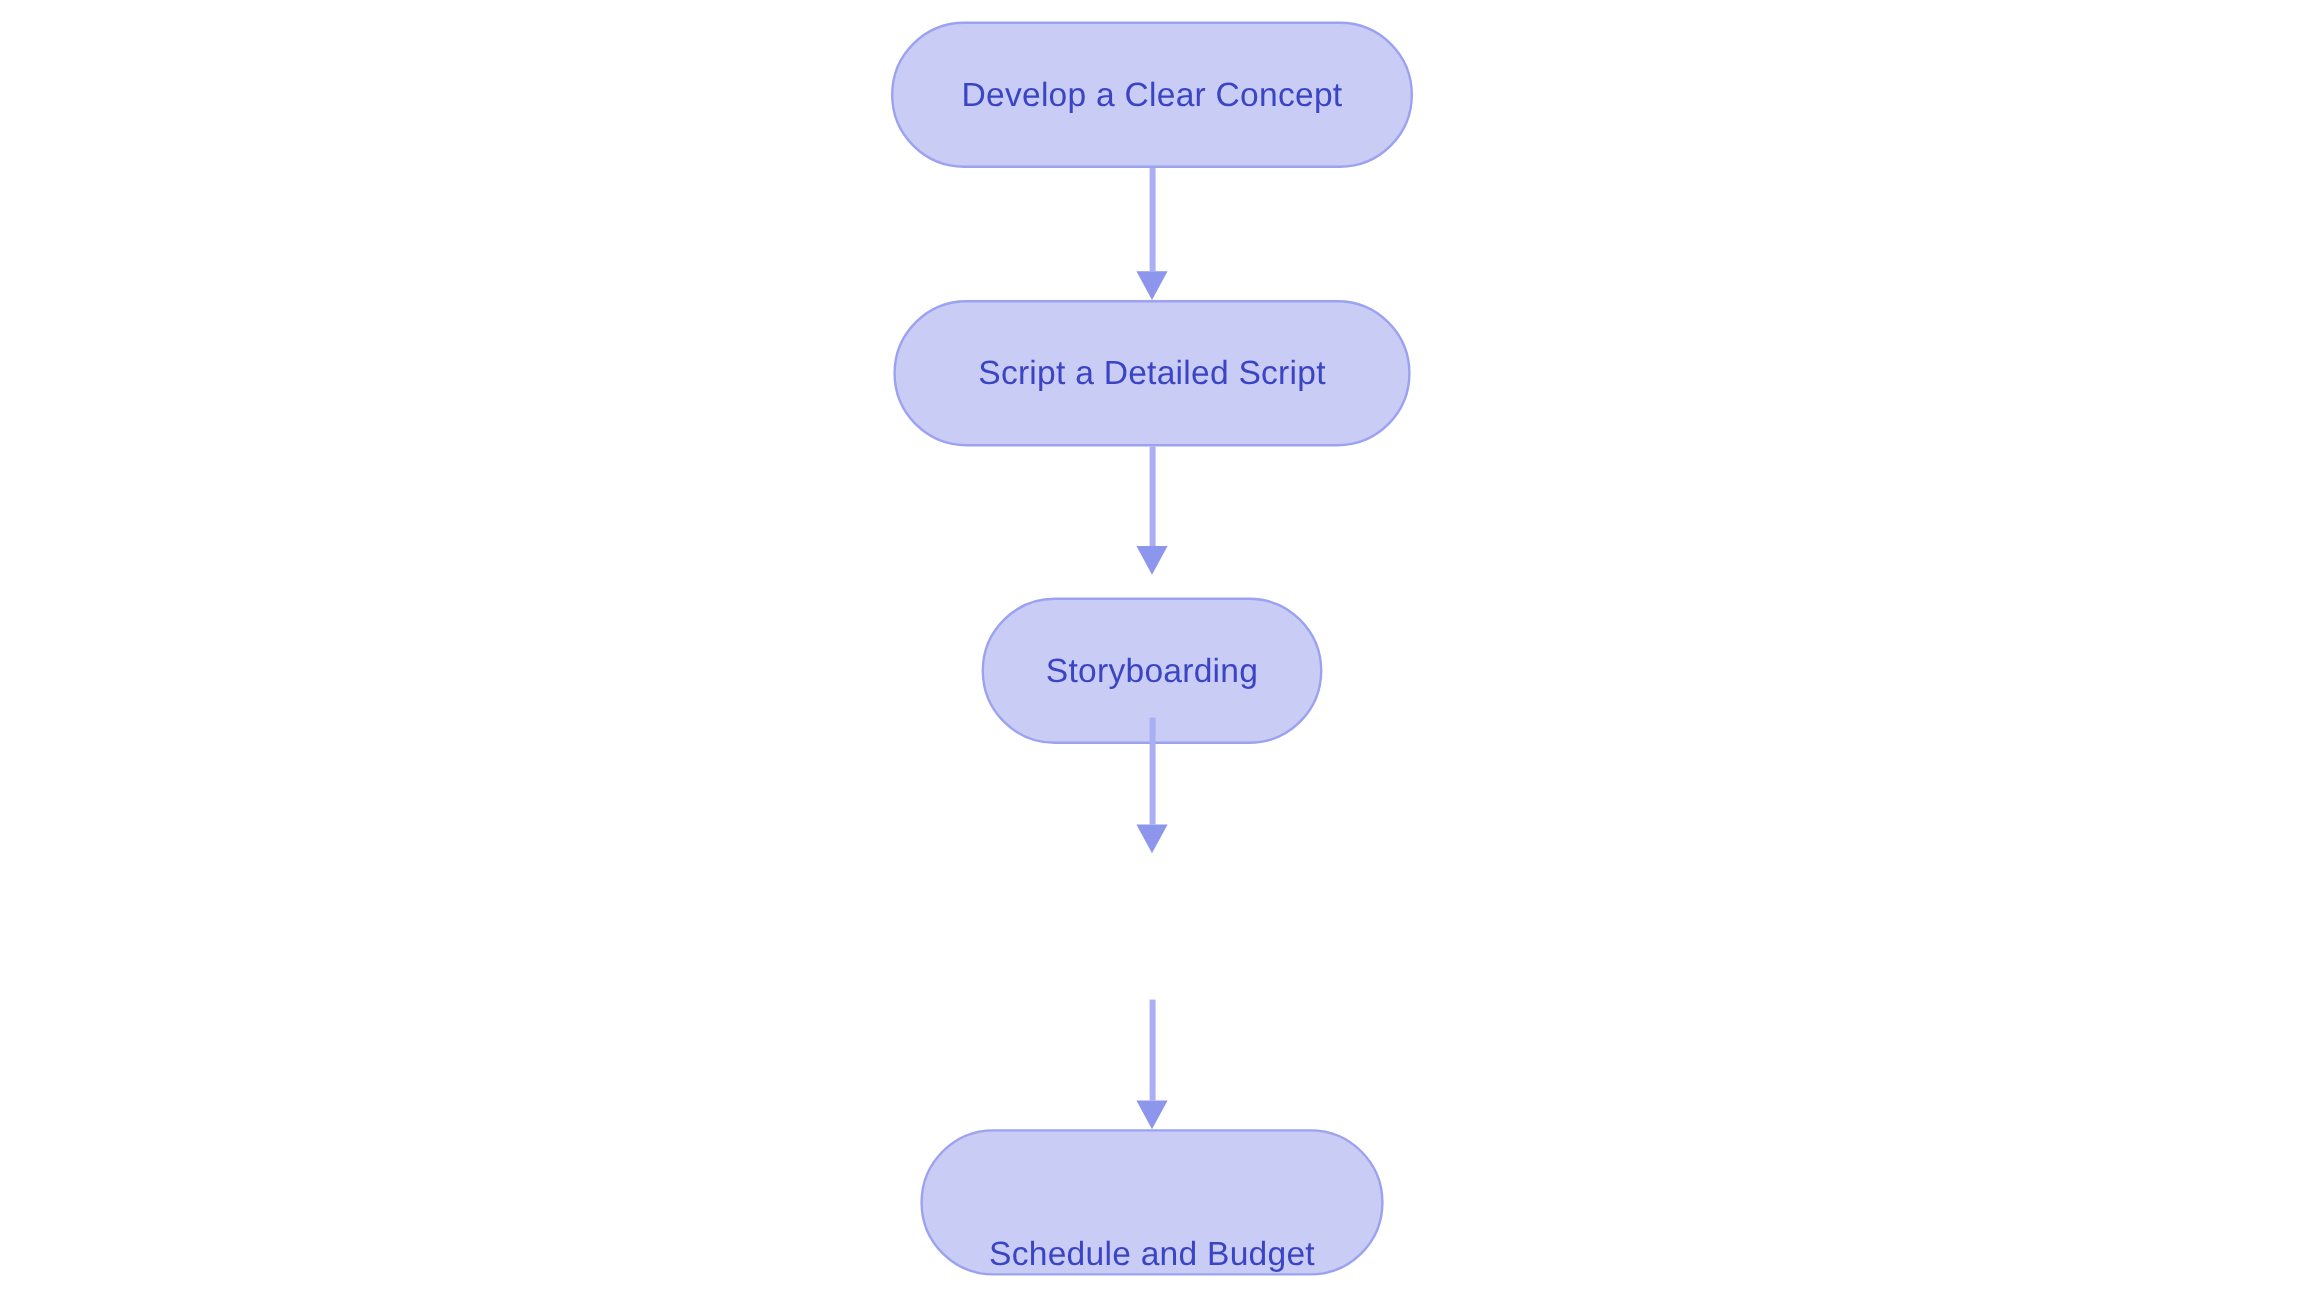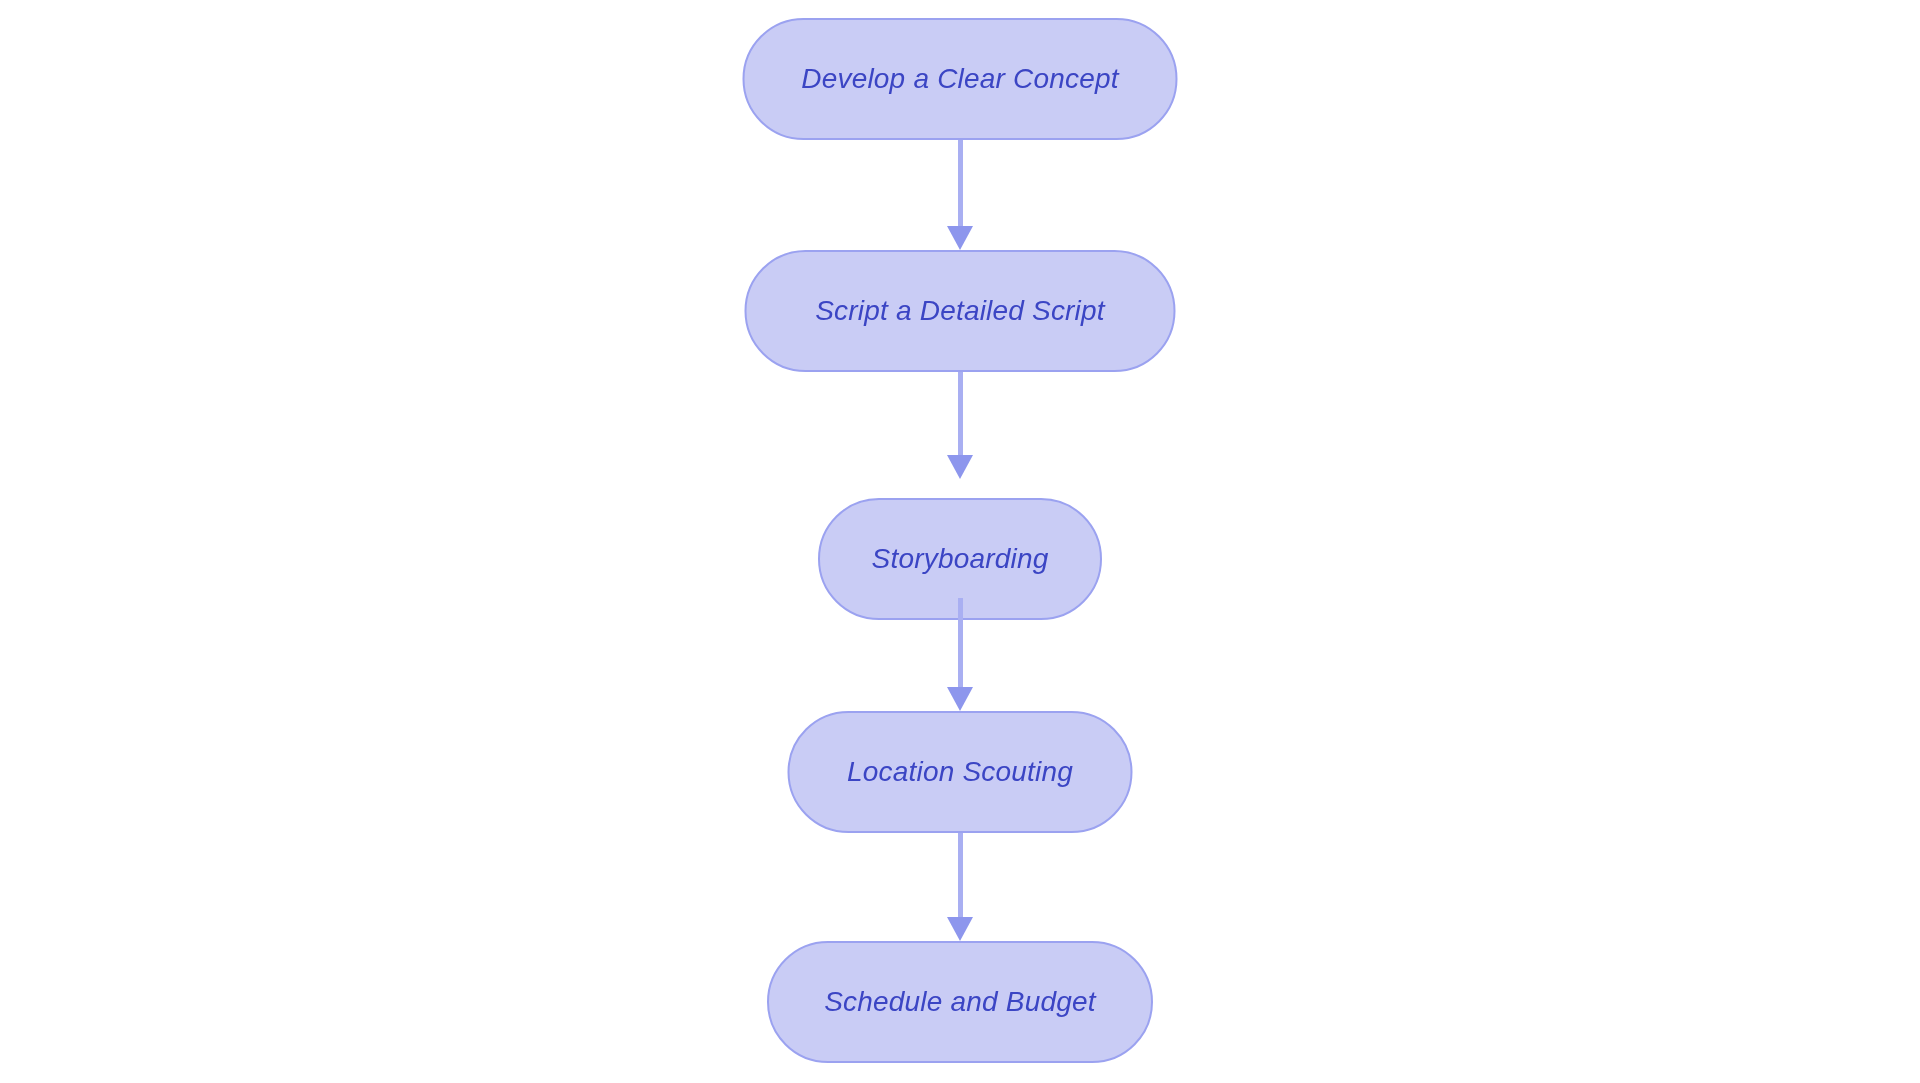--- a/index.html
+++ b/index.html
@@ -7,21 +7,20 @@
     padding: 0;
     background: #ffffff;
   }
   .canvas {
     position: relative;
     width: 1920px;
     height: 1083px;
     background: var(--canvas-bg, #ffffff);
     overflow: hidden;
     font-family: "Liberation Sans", "DejaVu Sans", sans-serif;
-    font-style: italic;
   }
   .node {
     position: absolute;
     left: 50%;
     transform: translateX(-50%);
     height: 122px;
     box-sizing: border-box;
     background: var(--node-fill, #C9CCF5);
     border: 2px solid var(--node-border, #9BA2F0);
     border-radius: 61px;
@@ -34,21 +33,21 @@
     font-size: 28px;
     font-weight: 400;
     letter-spacing: 0.2px;
     white-space: nowrap;
     text-align: center;
   }
   .n1 { top: 18px;  width: 435px; }
   .n2 { top: 250px; width: 431px; }
   .n3 { top: 498px; width: 284px; }
   .n4 { top: 711px; width: 345px; }
-  .n5 { top: 941px; width: 386px; }
+  .n5 { top: 941px; width: 386px; align-items: flex-end; }
 
   .arrow {
     position: absolute;
     left: 50%;
     transform: translateX(-50%);
     display: flex;
     flex-direction: column;
     align-items: center;
   }
   .arrow .stem {
@@ -92,23 +91,20 @@
 
   <div class="node n3">
     <span class="node-label">Storyboarding</span>
   </div>
 
   <div class="arrow a3">
     <div class="stem"></div>
     <div class="head"></div>
   </div>
 
-  <div class="node n4">
-    <span class="node-label">Location Scouting</span>
-  </div>
 
   <div class="arrow a4">
     <div class="stem"></div>
     <div class="head"></div>
   </div>
 
   <div class="node n5">
     <span class="node-label">Schedule and Budget</span>
   </div>
 

